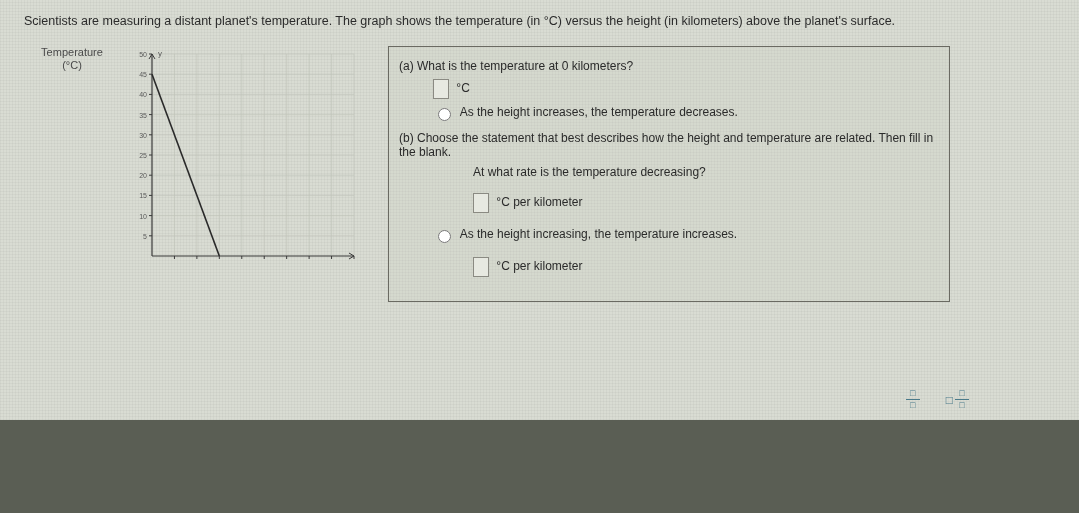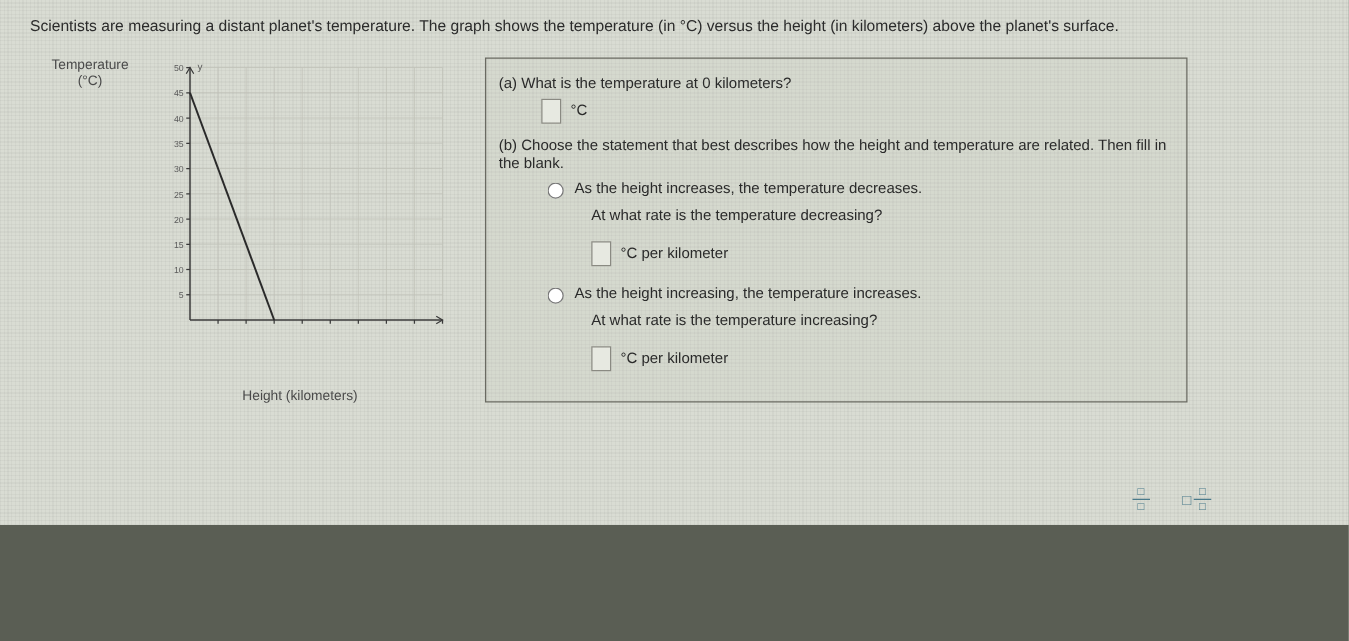--- a/index.html
+++ b/index.html
@@ -158,50 +158,48 @@
             <line x1="99.33333333333333" y1="210" x2="99.33333333333333" y2="213" stroke="#3a3a3a"></line>
             <line x1="121.77777777777777" y1="210" x2="121.77777777777777" y2="213" stroke="#3a3a3a"></line>
             <line x1="144.22222222222223" y1="210" x2="144.22222222222223" y2="213" stroke="#3a3a3a"></line>
             <line x1="166.66666666666666" y1="210" x2="166.66666666666666" y2="213" stroke="#3a3a3a"></line>
             <line x1="189.11111111111111" y1="210" x2="189.11111111111111" y2="213" stroke="#3a3a3a"></line>
             <line x1="211.55555555555554" y1="210" x2="211.55555555555554" y2="213" stroke="#3a3a3a"></line>
             <line x1="234" y1="210" x2="234" y2="213" stroke="#3a3a3a"></line>
             <text x="38" y="10" font-size="8" fill="#5a5a5a">y</text>
             <path d="M32,28.19999999999999L99.33333333333333,210" stroke="#2a2a2a" stroke-width="1.6" fill="none"></path>
           </svg>
-      <div class="xlabel">Height (kilometers)</div>
     </div>
   </div>
 
   <div class="qbox">
     <div class="qline">
        <span>(a) What is the temperature at 0 kilometers?</span>
     </div>
     <div class="qline sub">
        <span class="inputcell"></span>
        <span>°C</span>
     </div>
 
-    <div class="qline" style="margin-top:10px">(b) Choose the statement that best describes how the height and temperature are related. Then fill in the blank.</div>
-
     <div class="qline sub">
        <input type="radio" name="rel" style="">
        <span>As the height increases, the temperature decreases.</span>
     </div>
+
+    <div class="qline" style="margin-top:10px">(b) Choose the statement that best describes how the height and temperature are related. Then fill in the blank.</div>
     <div class="qline" style="margin-left:74px">At what rate is the temperature decreasing?</div>
     <div class="qline" style="margin-left:74px;margin-top:14px">
        <span class="inputcell"></span>
        <span>°C per kilometer</span>
     </div>
 
     <div class="qline sub" style="margin-top:14px">
        <input type="radio" name="rel" style="">
        <span>As the height increasing, the temperature increases.</span>
     </div>
-    <div class="qline" style="margin-left:74px">At what rate is the temperature increasing?</div>
     <div class="qline" style="margin-left:74px;margin-top:14px">
        <span class="inputcell"></span>
        <span>°C per kilometer</span>
     </div>
   </div>
 
 </div>
 
 <div class="footer-icons">
   <span class="frac-icon">

